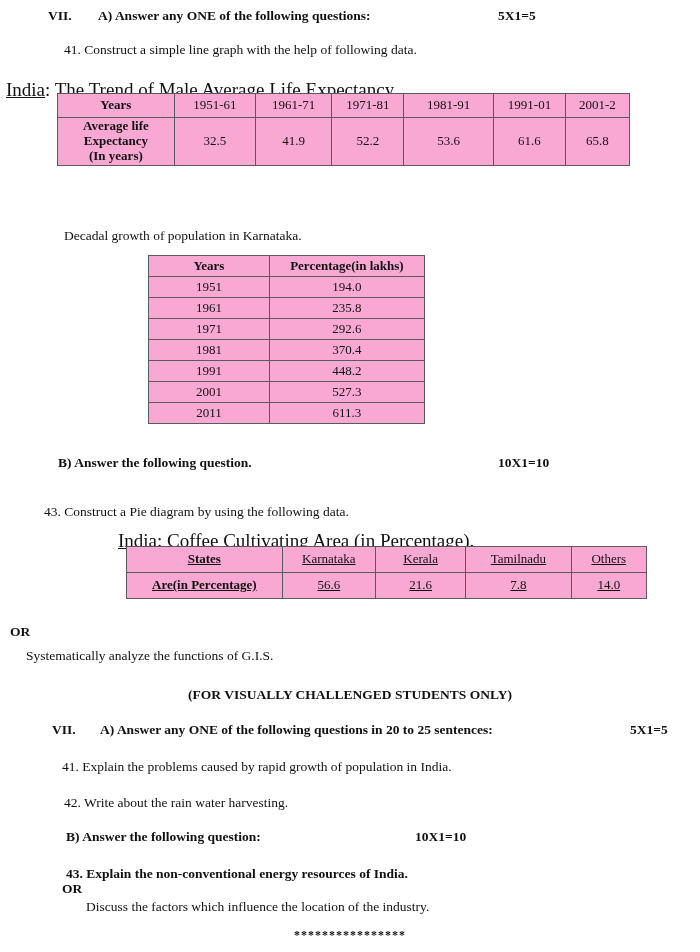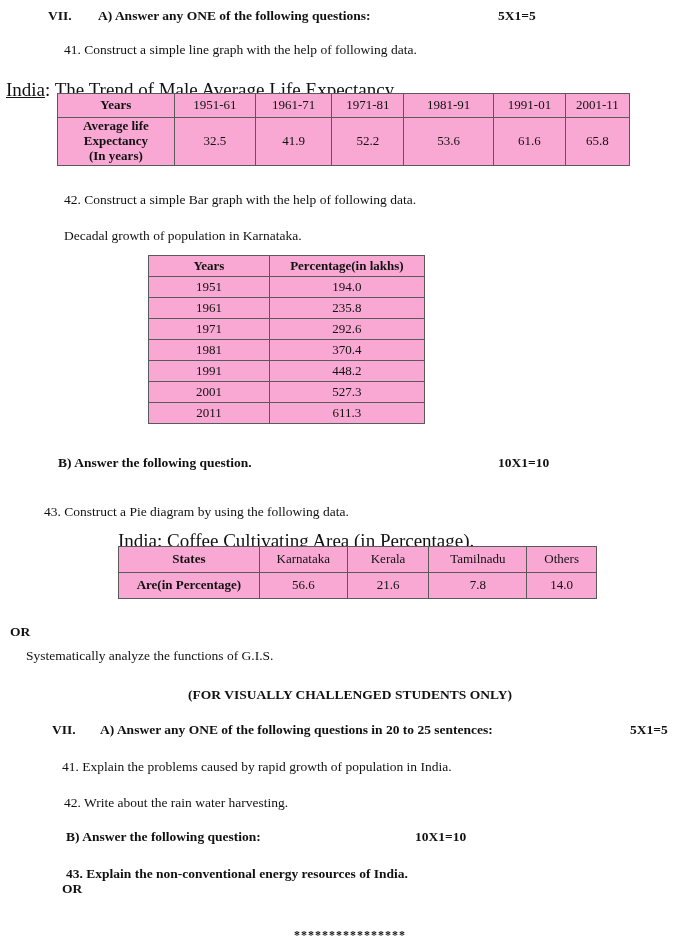--- a/index.html
+++ b/index.html
@@ -88,23 +88,24 @@
     width: 277px;
   }
   #table-pop td, #table-pop th {
     height: 16px;
   }
   #table-pop .c0 { width: 122px; }
   #table-pop .c1 { width: 155px; }
 
   
   #table-coffee {
-    left: 118px;
+    left: 126px;
     top: 546px;
-    width: 479px;
+    width: 521px;
+    text-decoration: underline;
   }
   #table-coffee td, #table-coffee th { height: 21px; }
   #table-coffee .c0 { width: 148px; }
   #table-coffee .c1 { width: 85px; }
   #table-coffee .c2 { width: 82px; }
   #table-coffee .c3 { width: 97px; }
   #table-coffee .c4 { width: 67px; }
   #table-coffee .rowhead { font-weight: bold; }
 
   .caption {
@@ -151,39 +152,38 @@
 
   <table id="table-life">
     <tbody>
         <tr>
       <th class="c0">Years</th>
       <td class="c1">1951-61</td>
       <td class="c2">1961-71</td>
       <td class="c3">1971-81</td>
       <td class="c4">1981-91</td>
       <td class="c5">1991-01</td>
-      <td class="c6">2001-11</td>
+      <td class="c6">2001-2</td>
     </tr>
     <tr>
       <td class="c0 rowlabel">
         <span>Average life</span><br>
         <span>Expectancy</span><br>
         <span>(In years)</span>
       </td>
       <td class="c1">32.5</td>
       <td class="c2">41.9</td>
       <td class="c3">52.2</td>
       <td class="c4">53.6</td>
       <td class="c5">61.6</td>
       <td class="c6">65.8</td>
     </tr>
   </tbody>
     </table>
 
-  <div class="row" style="left:64px; top:192px;">42.  Construct a simple Bar graph with the help of following data.</div>
 
   <div class="row" style="left:64px; top:228px;">Decadal growth of population in Karnataka.</div>
 
   <table id="table-pop">
     <tbody>
         <tr>
       <th class="c0">Years</th>
       <th class="c1">Percentage(in lakhs)</th>
     </tr>
     <tr>
@@ -263,16 +263,17 @@
   <div class="row" style="left:64px; top:795px;">42. Write about the rain water harvesting.</div>
 
   <div class="sec-text" style="left:66px; top:829px;">B) Answer the following question:</div>
 
   <div class="marks" style="left:415px; top:829px;">10X1=10</div>
 
   <div class="row" style="left:66px; top:866px;font-weight:bold;">43. Explain the non-conventional energy resources of India.</div>
 
   <div class="row bold" style="left:62px; top:881px;">OR</div>
 
+  <div class="row" style="left:86px; top:899px;">Discuss the factors which influence the location of the industry.</div>
 
   <div class="stars" style="top:928px;">****************</div>
 
 </div>
 
 </body></html>

